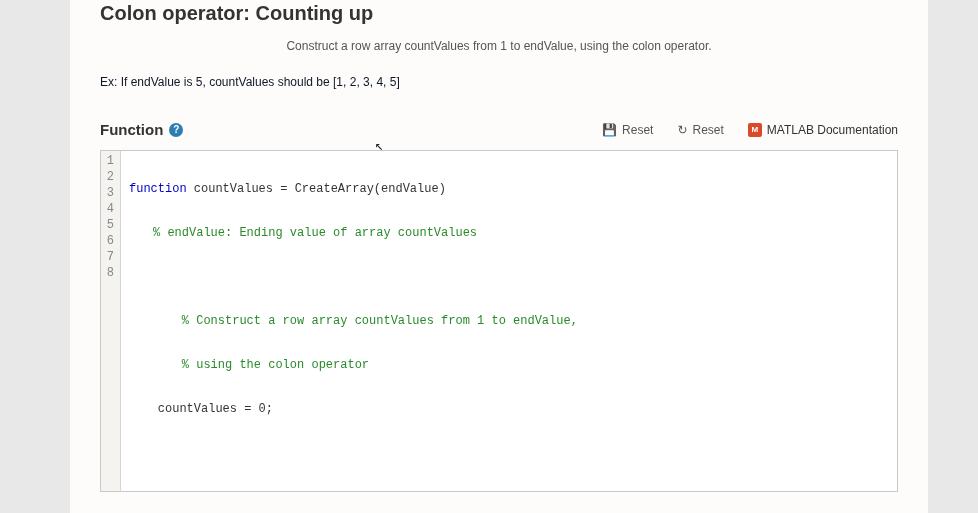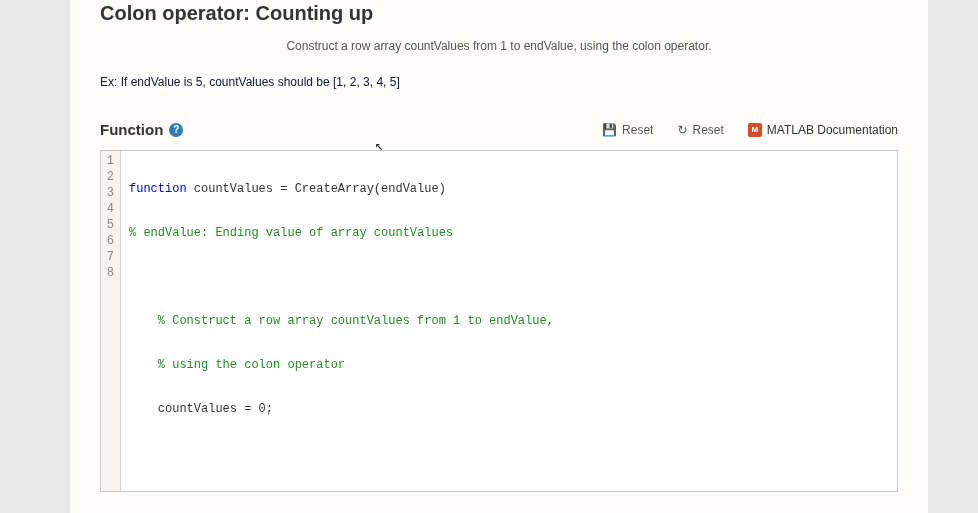--- a/index.html
+++ b/index.html
@@ -112,21 +112,21 @@
     }
     .gutter div { line-height: 16px; height: 16px; }
     .code-body {
       padding: 2px 8px;
       flex: 1;
       white-space: pre;
       color: #333;
     }
     .code-body div { line-height: 16px; height: 16px; }
     .kw { color: #0000c8; }
-    .com { color: #2a8a2a; }
+    .com { color: #2a8a2a; margin-left: 24px; }
     .cursor-arrow {
       position: absolute;
       font-size: 14px;
       color: #222;
       pointer-events: none;
     }
   </style>
 </head>
 <body>
 

